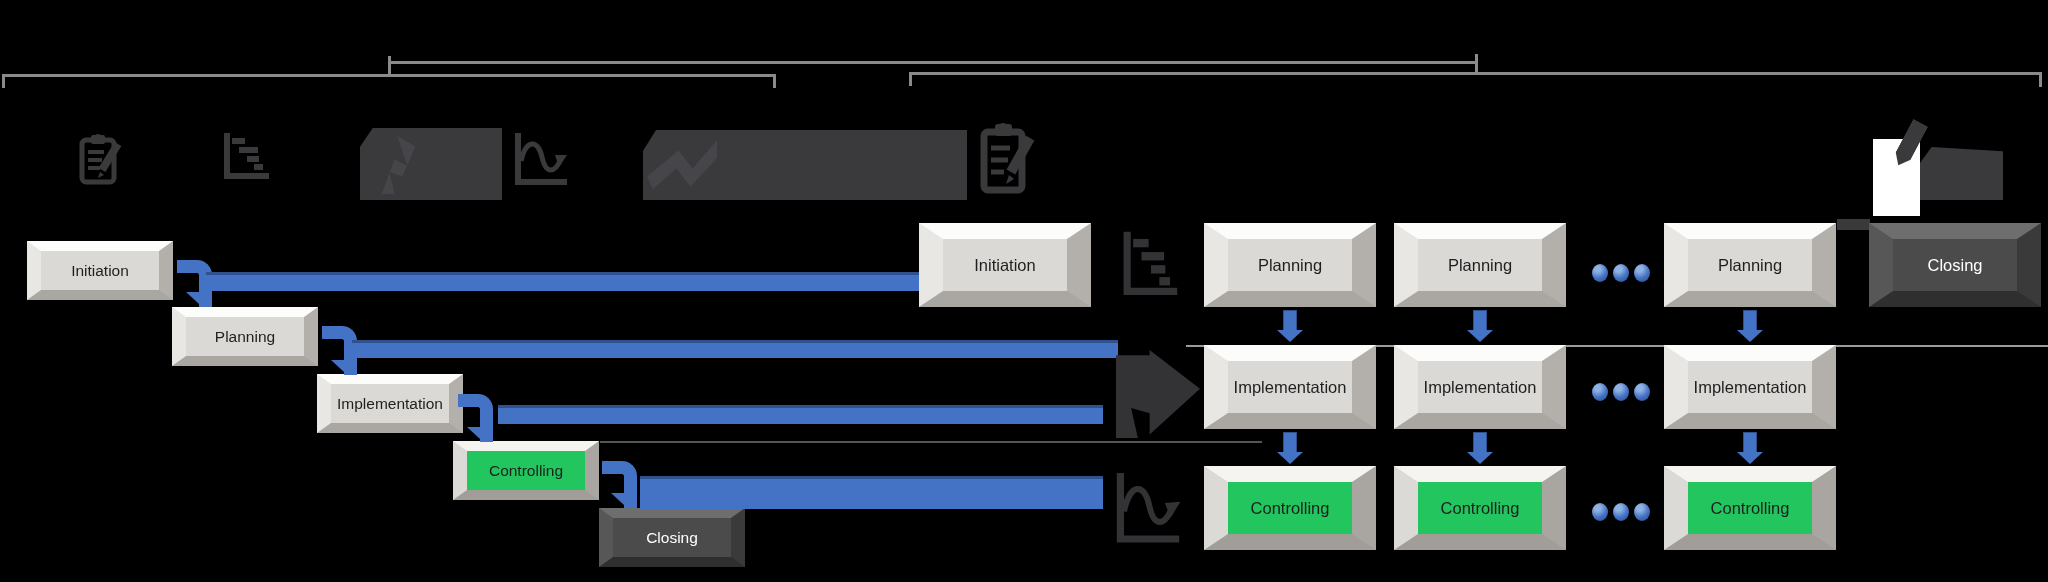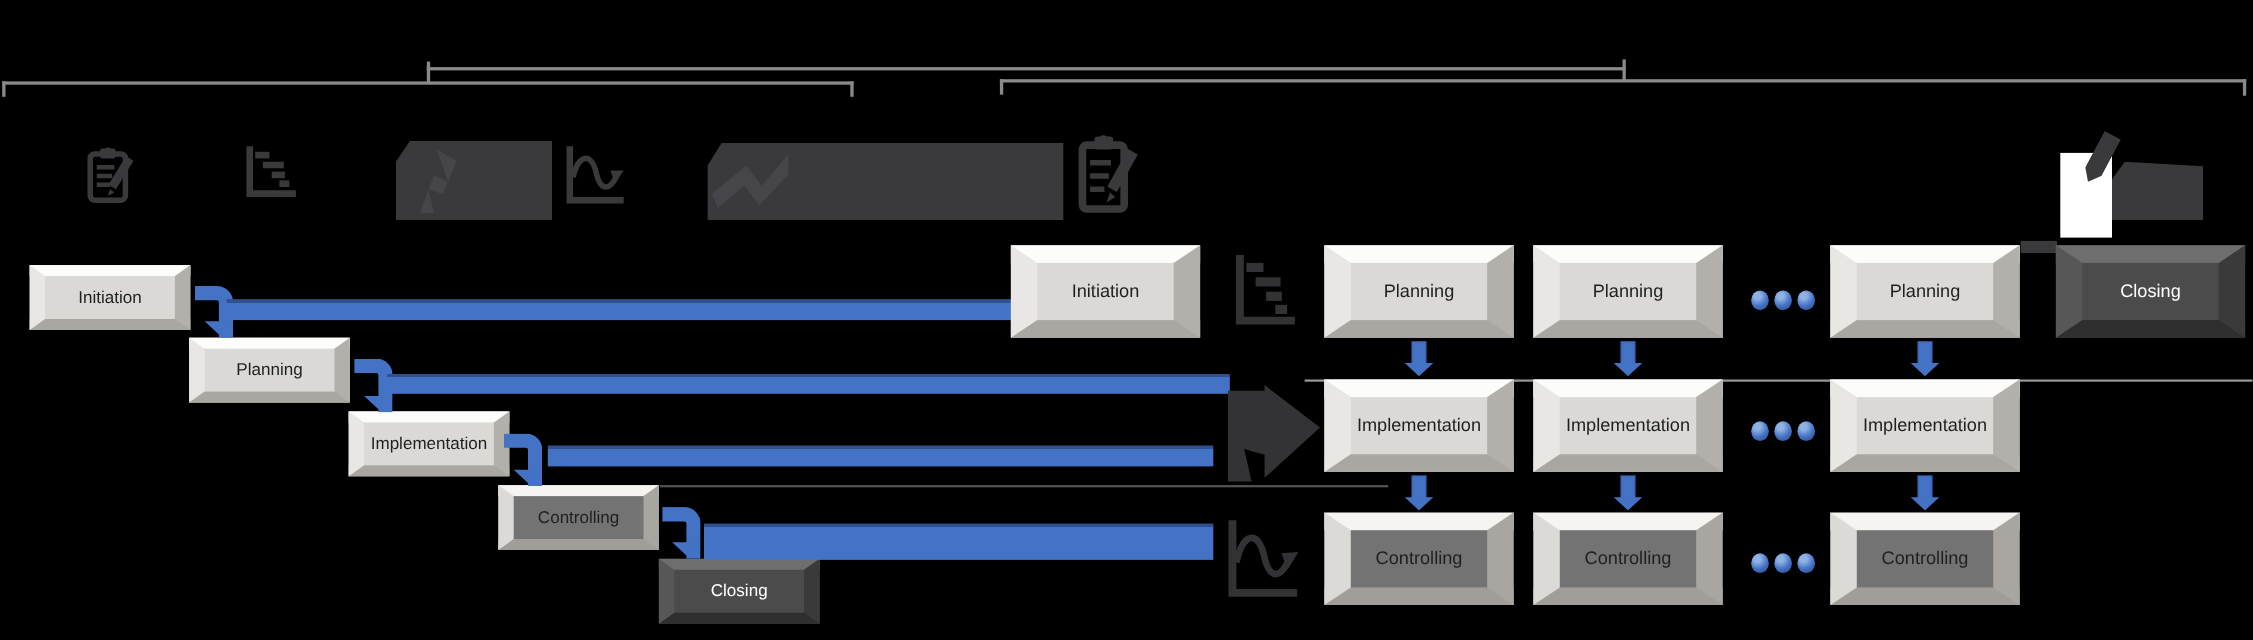--- a/index.html
+++ b/index.html
@@ -6,21 +6,21 @@
   #stage{position:relative;width:2048px;height:582px;background:#000;overflow:hidden;
          font-family:"Liberation Sans",sans-serif;}
 
   
   .gline{position:absolute;background:#8a8a8a;}
 
   
   .bx{position:absolute;box-sizing:border-box;display:flex;align-items:center;justify-content:center;
       text-align:center;border-style:solid;}
   .bx.light{border-color:#fcfcfb #b3b0ac #aaa7a3 #e9e7e4;background:#dbd9d6;color:#1f1f1f;}
-  .bx.silver{border-color:#f6f4f1 #a9a6a1 #a19e99 #dcdad6;background:#737373;color:#1f1f1f;}
+  .bx.silver{border-color:#f6f4f1 #a9a6a1 #a19e99 #dcdad6;background:#22c55e;color:#1f1f1f;}
   .bx.dark{border-color:#6e6e6e #3a3a3a #2f2f2f #575757;background:#4b4b4b;color:#fff;}
   .bx.casc{width:146px;height:59px;border-width:10px 14px;font-size:15.5px;}
   .bx.grid{width:172px;height:84px;border-width:16px 24px;font-size:16.5px;}
   .bx .lbl{white-space:nowrap;}
 
   
   .hbar{position:absolute;background:linear-gradient(180deg,#2f528f 0 3px,#4472c4 3px);}
   .elbow{position:absolute;border-top:13px solid #4472c4;border-right:13px solid #4472c4;
          border-top-right-radius:15px;}
   .ahead{position:absolute;width:0;height:0;border-left:13px solid transparent;

